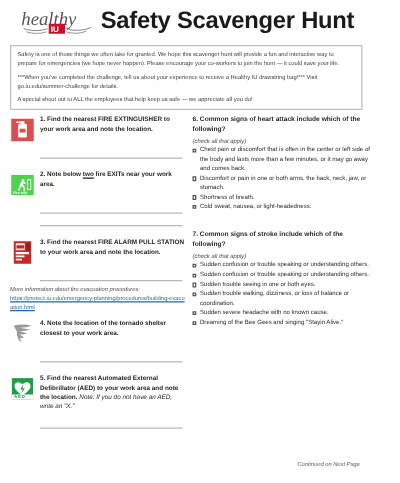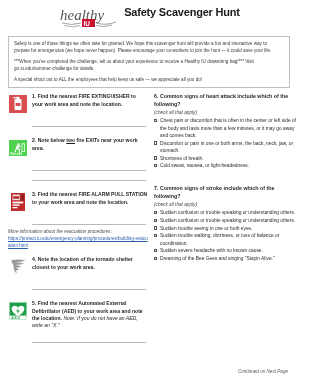--- a/index.html
+++ b/index.html
@@ -33,21 +33,21 @@
     height: 26px;
   }
   .logo {
     position: relative;
     width: 66px;
     height: 24px;
     flex: none;
   }
   .logo svg { display: block; }
   .title {
-    font-size: 11px;
+    font-size: 19px;
     font-weight: bold;
     letter-spacing: -0.2px;
     color: #1a1a1a;
     white-space: nowrap;
   }
 
   
   .intro {
     border: 1px solid #bfbfbf;
     margin-top: 4px;

